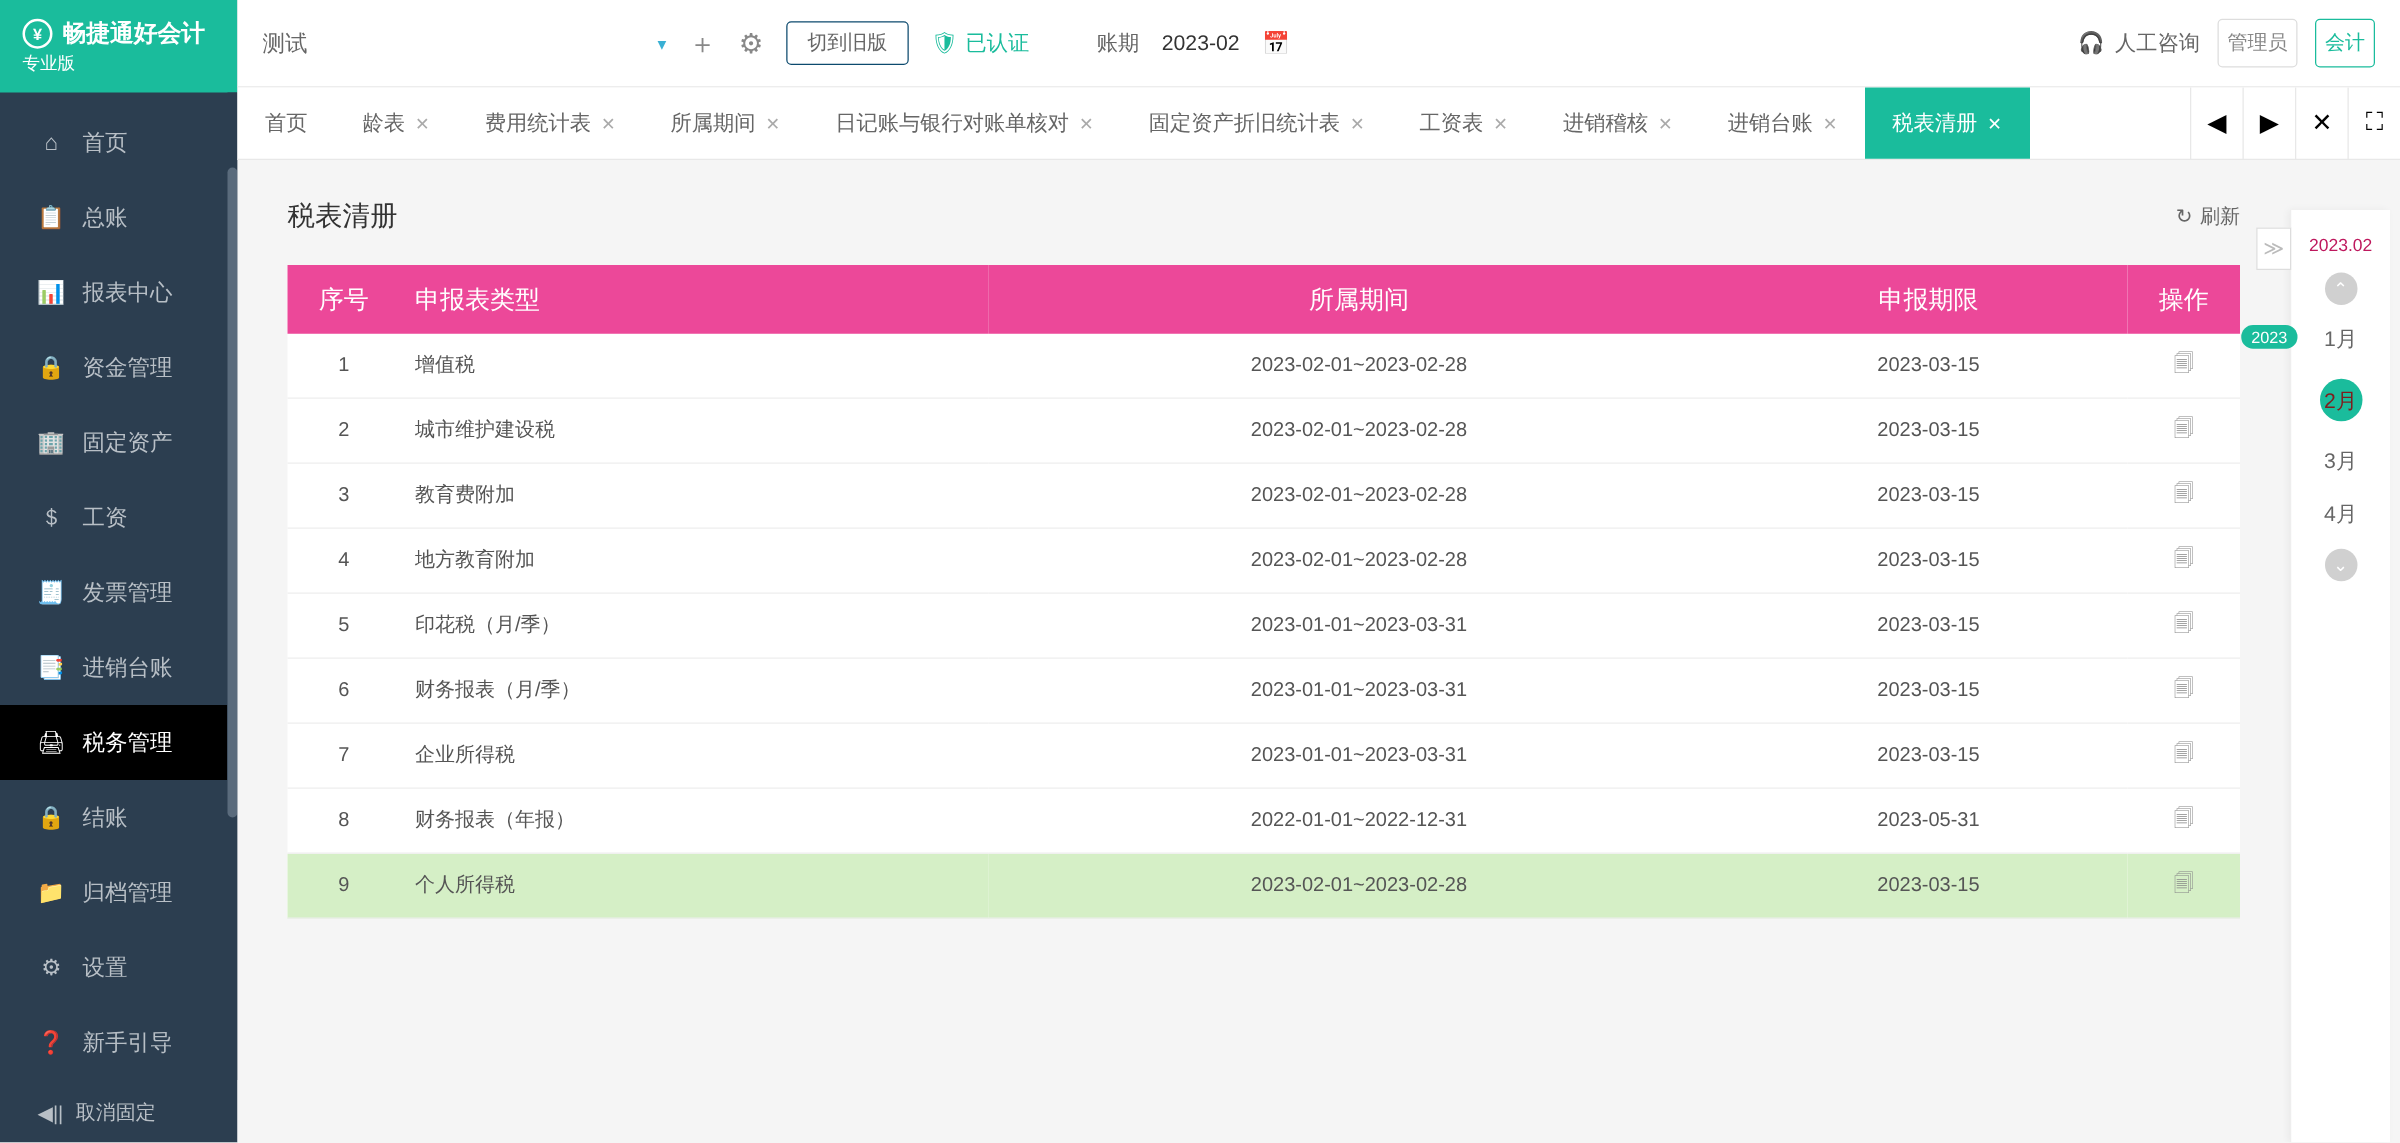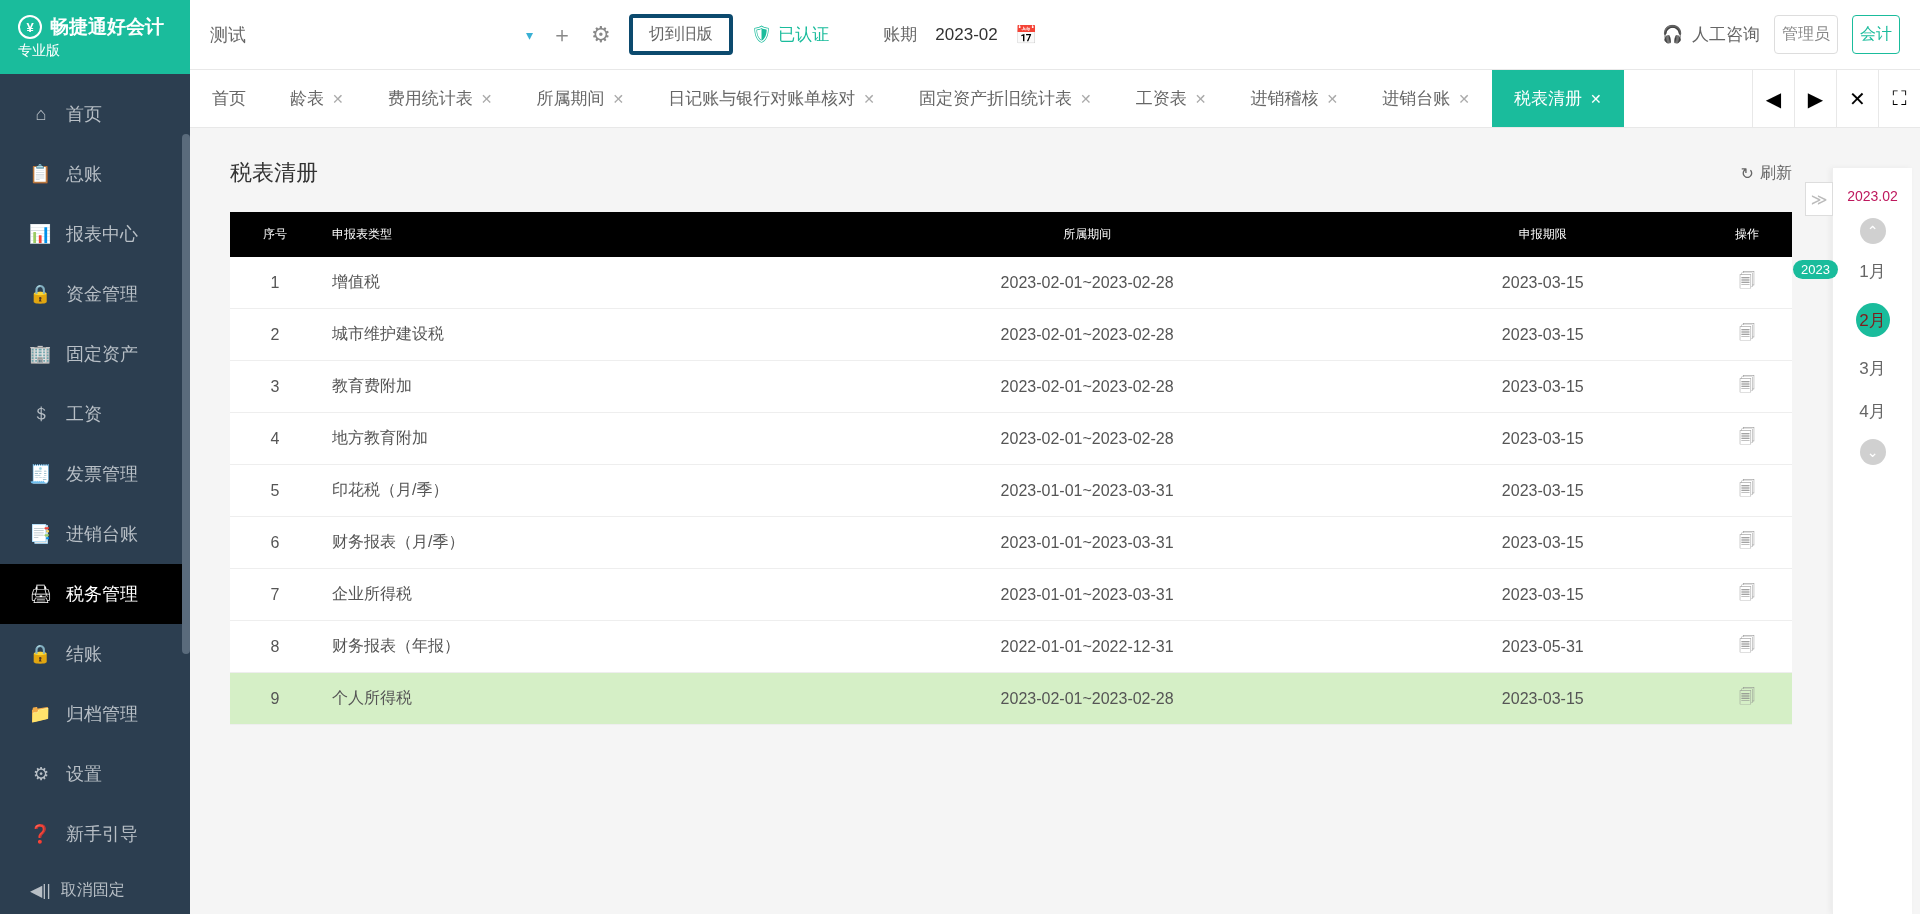--- a/index.html
+++ b/index.html
@@ -18,21 +18,21 @@
     .sidebar-footer { padding: 16px 30px; display: flex; align-items: center; gap: 10px; font-size: 16px; cursor: pointer; }
     .scroll-track { width: 8px; background: #2c3e50; }
     .scroll-thumb { width: 8px; height: 520px; background: #5a6b7c; border-radius: 4px; margin-top: 60px; }
     
     .main { flex: 1; background: #f5f5f5; display: flex; flex-direction: column; }
     .header { height: 70px; background: #fff; border-bottom: 1px solid #e8e8e8; display: flex; align-items: center; padding: 0 20px; gap: 18px; }
     .company-select { display: flex; align-items: center; gap: 280px; color: #39b0d4; font-size: 18px; cursor: pointer; justify-content: center; }
     .company-name { color: #666; }
     .chev { color: #39b0d4; font-size: 14px; }
     .icon-btn { color: #888; font-size: 22px; cursor: pointer; }
-    .switch-btn { border: 4px solid #0c4a6e; padding: 6px 16px; border-radius: 4px; font-size: 16px; color: #666; cursor: pointer; }
+    .switch-btn { border: 1px solid #0c4a6e; padding: 6px 16px; border-radius: 4px; font-size: 16px; color: #666; cursor: pointer; }
     .cert { color: #1abc9c; font-size: 17px; display: flex; align-items: center; gap: 6px; }
     .period-label { color: #666; font-size: 17px; margin-left: 36px; }
     .period-val { color: #333; font-size: 17px; }
     .header-right { margin-left: auto; display: flex; align-items: center; gap: 14px; }
     .consult { display: flex; align-items: center; gap: 8px; color: #666; font-size: 17px; cursor: pointer; }
     .role-btn { border: 1px solid #ddd; padding: 8px 7px; border-radius: 4px; font-size: 16px; color: #888; cursor: pointer; }
     .role-btn.active { border-color: #1abc9c; color: #1abc9c; }
     
     .tabs-bar { height: 58px; background: #fff; border-bottom: 1px solid #e8e8e8; display: flex; align-items: stretch; }
     .tab { display: flex; align-items: center; padding: 0 22px; font-size: 17px; color: #666; cursor: pointer; gap: 8px; white-space: nowrap; }
@@ -43,21 +43,21 @@
     .tabs-ctrl-btn { width: 42px; height: 58px; display: flex; align-items: center; justify-content: center; border-left: 1px solid #e8e8e8; font-size: 20px; cursor: pointer; }
     
     .content { flex: 1; display: flex; }
     .content-main { flex: 1; padding: 20px 0 0 0; }
     .page-head { display: flex; align-items: center; padding: 10px 40px 24px; }
     .page-title { font-size: 22px; color: #333; }
     .refresh { margin-left: auto; display: flex; align-items: center; gap: 6px; color: #666; font-size: 16px; cursor: pointer; }
     
     .table-wrap { padding: 0 40px; }
     table { width: 100%; border-collapse: collapse; background: #fff; }
-    thead th { background: #000000; color: #fff; padding: 14px 12px; font-size: 12px; font-weight: normal; text-align: center; }
+    thead th { background: #ec4899; color: #fff; padding: 14px 12px; font-size: 20px; font-weight: normal; text-align: center; }
     thead th.left { text-align: left; }
     tbody td { padding: 12px 12px; font-size: 16px; color: #555; text-align: center; border-bottom: 1px solid #eee; }
     tbody td.left { text-align: left; }
     tbody tr.hl { background: #d5efc6; }
     .op-icon { cursor: pointer; font-size: 16px; color: #888; }
     
     .month-panel { width: 80px; background: #fff; border-left: 1px solid #eee; display: flex; flex-direction: column; align-items: center; padding-top: 12px; position: relative; margin-top: 40px; margin-right: 8px; box-shadow: -2px 0 6px rgba(0,0,0,.05); }
     .month-year { font-size: 14px; color: #be185d; padding: 8px 0; text-align: center; }
     .month-arrow { width: 26px; height: 26px; border-radius: 50%; background: #d0d0d0; color: #fff; display: flex; align-items: center; justify-content: center; cursor: pointer; margin: 6px 0; font-size: 14px; }
     .month-item { padding: 10px 0; font-size: 17px; color: #666; cursor: pointer; width: 100%; text-align: center; }

